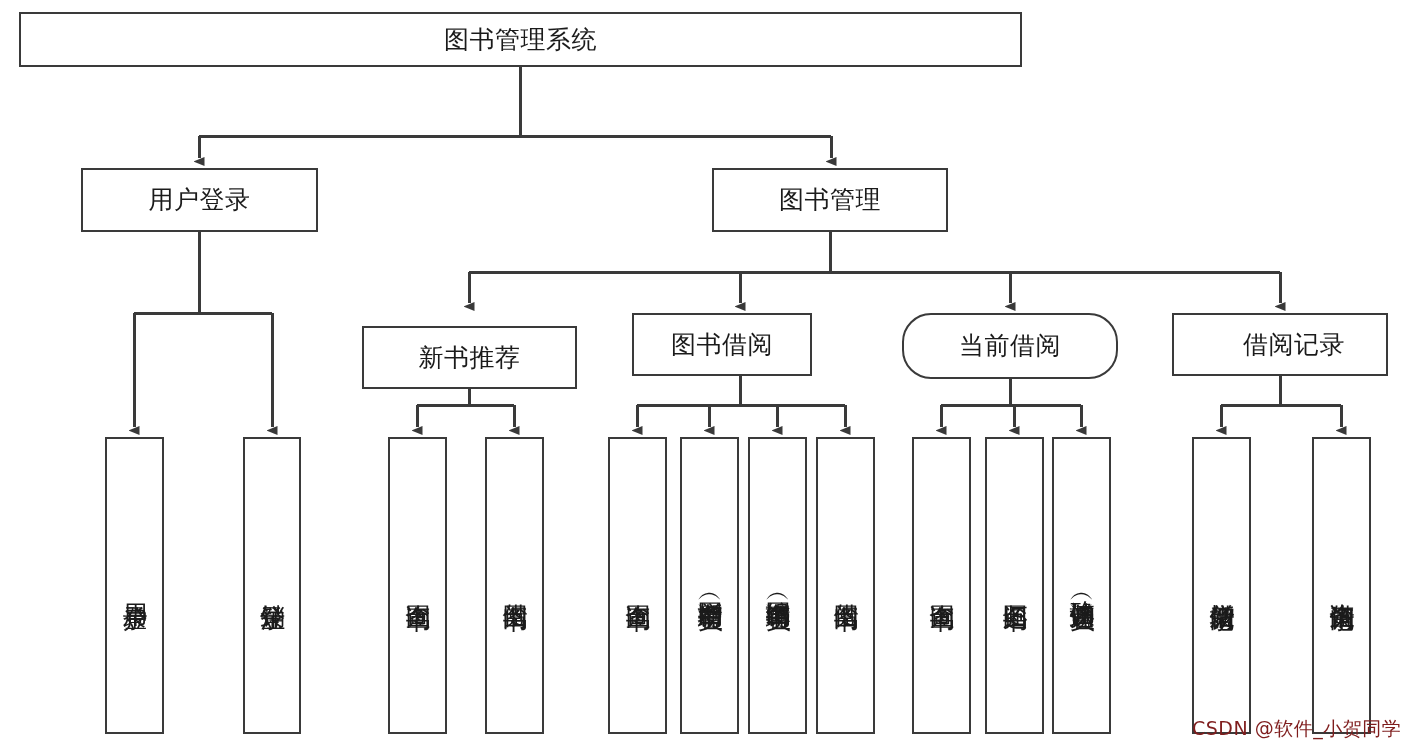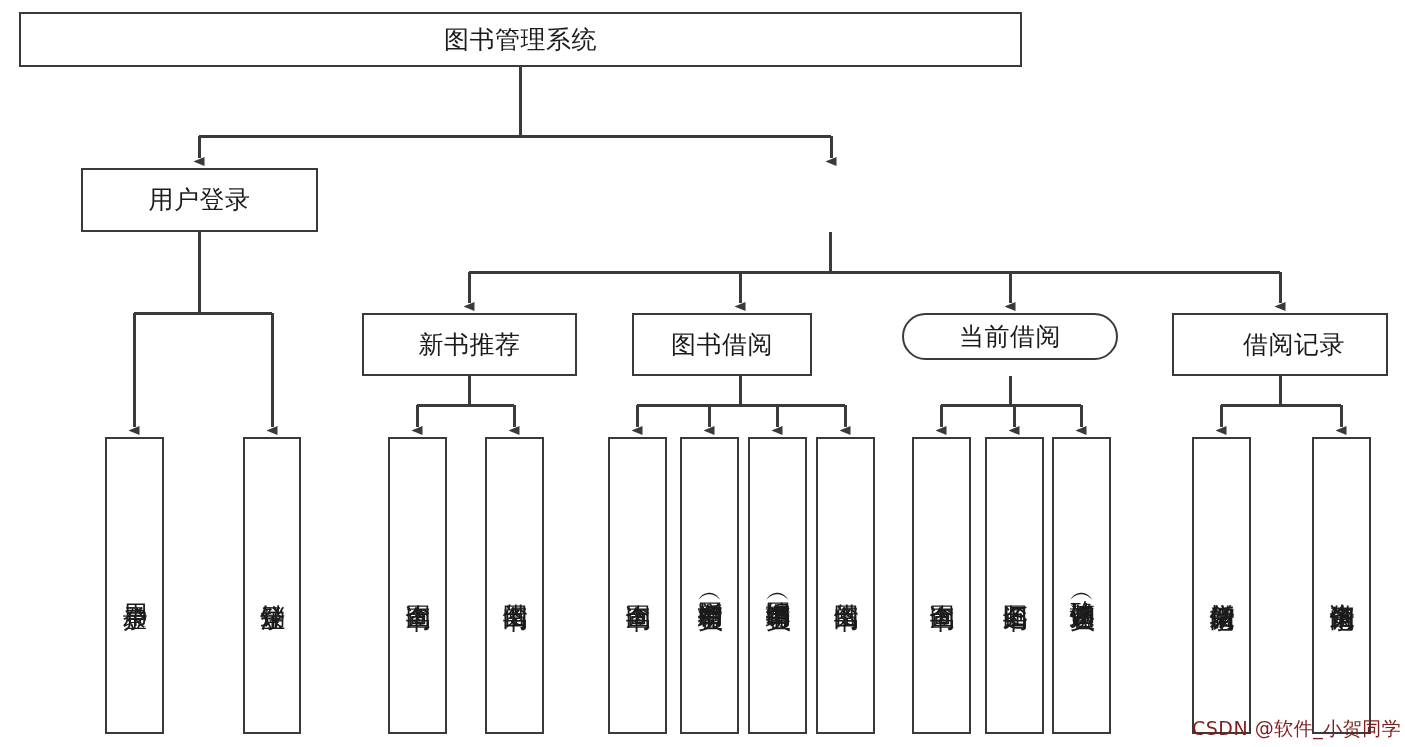--- a/index.html
+++ b/index.html
@@ -121,28 +121,31 @@
     </g>
   </svg>
 
   <div class="node horiz" style="left:19px; top:12px; width:1003px; height:55px;">
     <span>图书管理系统</span>
   </div>
 
   <div class="node horiz" style="left:81px; top:168px; width:237px; height:64px;">
     <span>用户登录</span>
   </div>
+  <div class="node horiz" style="left:712px; top:168px; width:236px; height:64px;">
+    <span>图书管理</span>
+  </div>
 
-  <div class="node horiz" style="left:362px; top:313px; width:215px; height:63px;">
+  <div class="node horiz" style="left:362px; top:326px; width:215px; height:63px;">
     <span>新书推荐</span>
   </div>
   <div class="node horiz" style="left:632px; top:313px; width:180px; height:63px;">
     <span>图书借阅</span>
   </div>
-  <div class="node horiz" style="left:902px; top:313px; width:216px; height:47px;border-radius:29px;">
+  <div class="node horiz" style="left:902px; top:313px; width:216px; height:66px;border-radius:29px;">
     <span>当前借阅</span>
   </div>
   <div class="node horiz" style="left:1172px; top:313px; width:216px; height:63px;padding-left:28px;">
     <span>借阅记录</span>
   </div>
 
   <div class="node vert" style="left:105px; top:437px; width:59px; height:297px;">
     <span class="vtext">用户登录</span>
   </div>
   <div class="node vert" style="left:243px; top:437px; width:58px; height:297px;">

